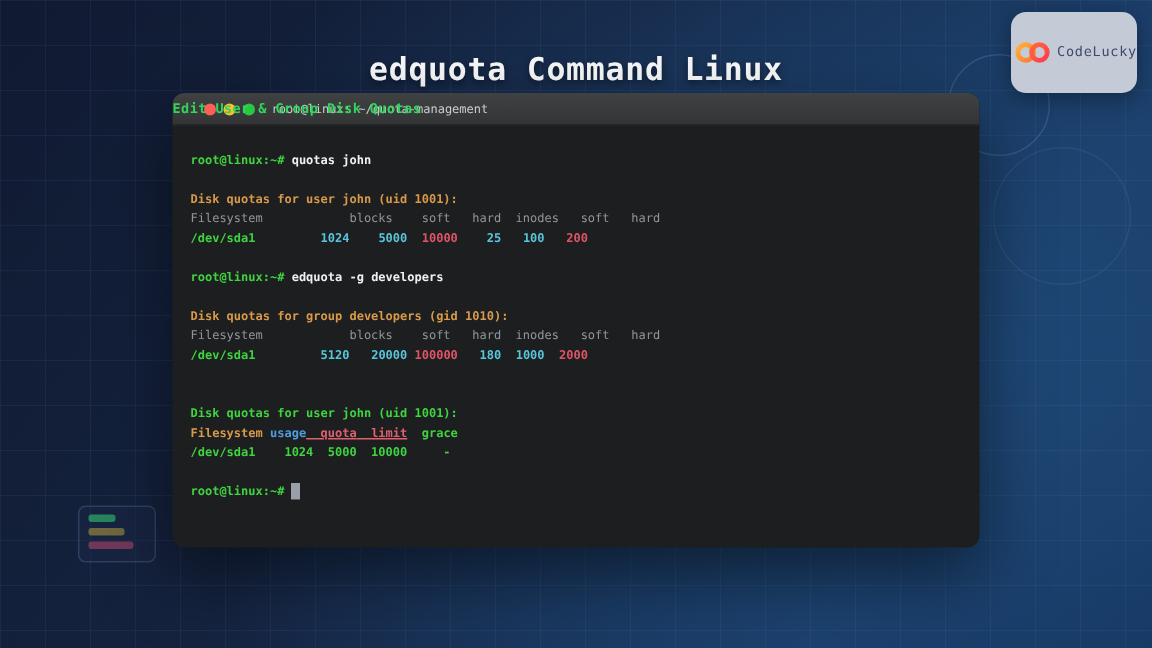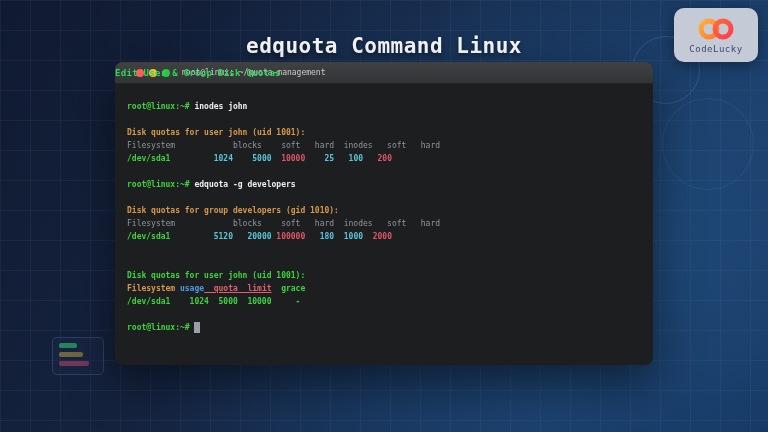--- a/index.html
+++ b/index.html
@@ -34,21 +34,21 @@
   .page-title {
     position:absolute; top:34px; left:0; width:100%; text-align:center; z-index:2;
     font:bold 21px/1.2 "DejaVu Sans Mono", monospace; color:#f7f8fa;
     letter-spacing:0.5px; text-shadow:0 2px 4px rgba(0,0,0,0.45);
   }
 
   
   .logo-badge {
     position:absolute; right:10px; top:8px; width:84px; height:54px; z-index:6;
     background:#c5cad7; border-radius:10px; box-shadow:0 4px 14px rgba(0,0,0,0.35);
-    display:flex; flex-direction:column; align-items:center; justify-content:center; gap:2px;
+    display:flex; align-items:center; justify-content:center; gap:2px;
   }
   .logo-text { font:9px "DejaVu Sans Mono", monospace; color:#3d4a6e; letter-spacing:0.5px; }
 
   
   .terminal {
     position:absolute; left:115px; top:62px; width:538px; height:303px; z-index:5;
     background:#1d1e20; border-radius:8px; box-shadow:0 18px 45px rgba(0,0,0,0.5);
   }
   .titlebar {
     position:relative; height:22px; border-radius:8px 8px 0 0;
@@ -117,21 +117,21 @@
 
 <div class="terminal">
   <div class="titlebar">
     <span class="tl-btn tl-red"></span>
     <span class="tl-btn tl-yellow"></span>
     <span class="tl-btn tl-green"></span>
     <span class="tb-title">root@linux: ~/quota-management</span>
     <span class="tb-caption">Edit User &amp; Group Disk Quotas</span>
   </div>
   <div class="term-body" id="term-body">
-      <div class="term-line"><span class="sg sg-green">root@linux:~#</span><span class="sg sg-white"> inodes john</span></div>
+      <div class="term-line"><span class="sg sg-green">root@linux:~#</span><span class="sg sg-white"> quotas john</span></div>
       <div class="term-line"></div>
       <div class="term-line"><span class="sg sg-orange">Disk quotas for user john (uid 1001):</span></div>
       <div class="term-line"><span class="sg sg-gray">Filesystem            blocks    soft   hard  inodes   soft   hard</span></div>
       <div class="term-line"><span class="sg sg-green">/dev/sda1</span><span class="sg sg-cyan">         1024</span><span class="sg sg-cyan">    5000</span><span class="sg sg-red">  10000</span><span class="sg sg-cyan">    25</span><span class="sg sg-cyan">   100</span><span class="sg sg-red">   200</span></div>
       <div class="term-line"></div>
       <div class="term-line"><span class="sg sg-green">root@linux:~#</span><span class="sg sg-white"> edquota -g developers</span></div>
       <div class="term-line"></div>
       <div class="term-line"><span class="sg sg-orange">Disk quotas for group developers (gid 1010):</span></div>
       <div class="term-line"><span class="sg sg-gray">Filesystem            blocks    soft   hard  inodes   soft   hard</span></div>
       <div class="term-line"><span class="sg sg-green">/dev/sda1</span><span class="sg sg-cyan">         5120</span><span class="sg sg-cyan">   20000</span><span class="sg sg-red"> 100000</span><span class="sg sg-cyan">   180</span><span class="sg sg-cyan">  1000</span><span class="sg sg-red">  2000</span></div>

